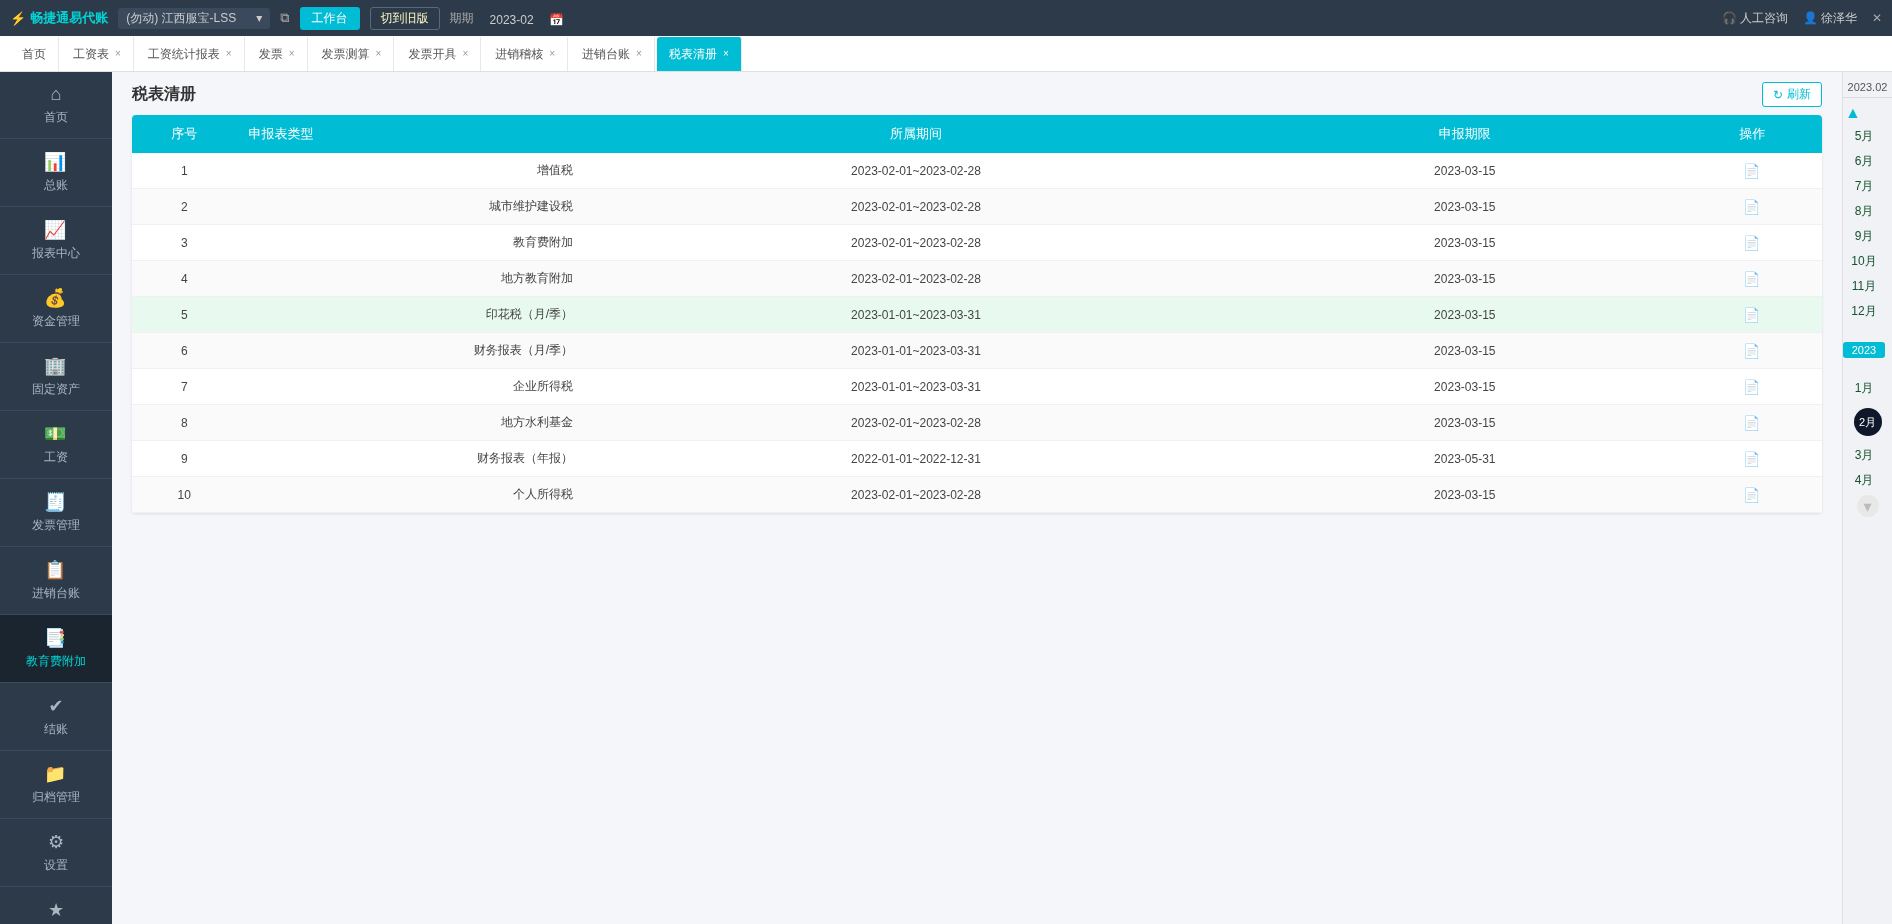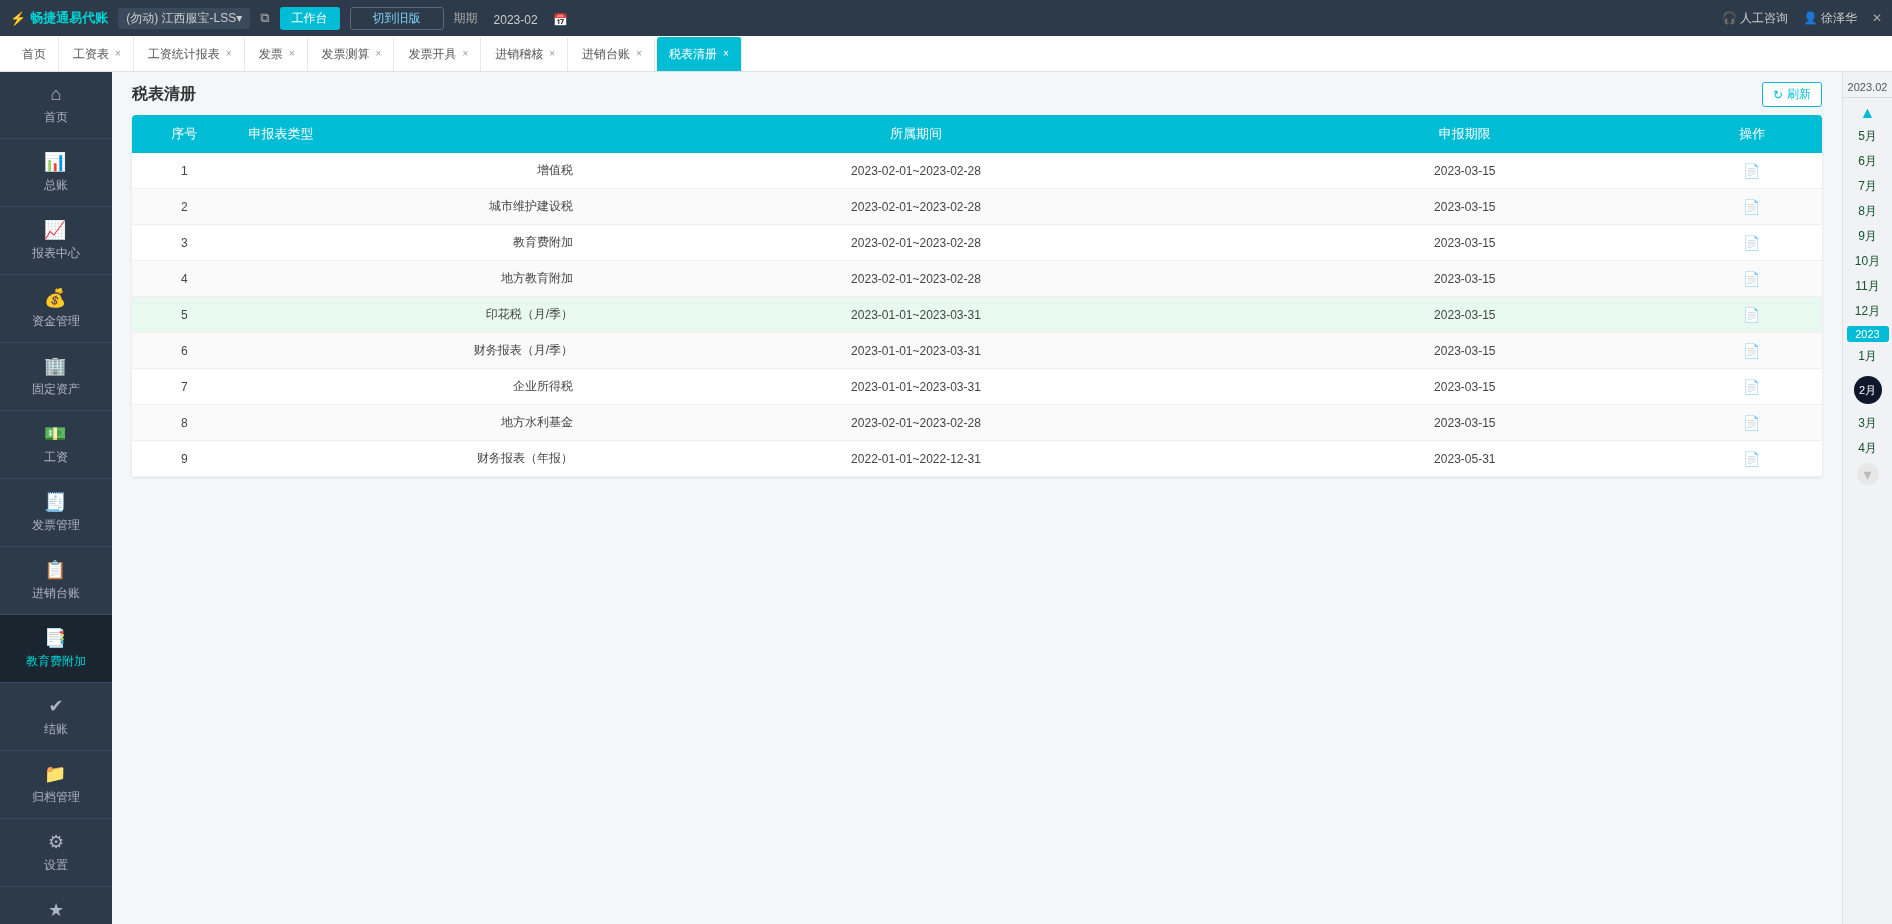--- a/index.html
+++ b/index.html
@@ -20,36 +20,36 @@
       font-size: 13px;
       font-weight: bold;
       display: flex; align-items: center; gap: 4px;
     }
     .top-bar-company {
       color: #ccc;
       font-size: 12px;
       background: #3a4a5c;
       padding: 2px 8px;
       border-radius: 3px;
-      display: flex; align-items: center; gap: 0;
+      display: flex; align-items: center; gap: 20px;
     }
     .top-bar-btn {
       background: #00bcd4;
       color: #fff;
       border: none;
       padding: 3px 12px;
       border-radius: 3px;
       cursor: pointer;
       font-size: 12px;
     }
     .top-bar-btn-outline {
       background: transparent;
-      color: #7dd3fc;
+      color: #fef9c3;
       border: 1px solid #5a6a7a;
-      padding: 2px 22px;
+      padding: 2px 10px;
       border-radius: 3px;
       cursor: pointer;
       font-size: 12px;
     }
     .top-bar-period { color: #ccc; font-size: 12px; display: flex; align-items: flex-end; gap: 16px; }
     .spacer { flex: 1; }
     .top-bar-right { color: #ccc; font-size: 12px; display: flex; align-items: center; gap: 15px; }
 
     
     .tab-bar {
@@ -198,21 +198,21 @@
       color: #999;
       font-size: 14px;
     }
 
     
     .right-panel {
       width: 50px;
       background: #f0f2f5;
       display: flex;
       flex-direction: column;
-      align-items: center;
+      align-items: flex-start;
       padding: 5px 0;
       flex-shrink: 0;
       border-left: 1px solid #e0e0e0;
       overflow-y: auto;
       font-size: 11px;
     }
     .right-panel-header {
       color: #555;
       font-size: 11px;
       padding: 4px 2px;
@@ -243,21 +243,21 @@
     }
     .right-panel-year-label {
       background: #00bcd4;
       color: #fff;
       font-size: 11px;
       padding: 2px 4px;
       border-radius: 3px;
       cursor: pointer;
       width: 42px;
       text-align: center;
-      margin: 2px 0;
+      margin: 18px 0;
     }
     .right-panel-scroll-btn {
       color: #aaa;
       cursor: pointer;
       font-size: 16px;
       padding: 2px;
     }
     .up-arrow { color: #00bcd4; }
     .down-arrow { color: #bbb; background: #e8e8e8; border-radius: 50%; width: 22px; height: 22px; display: flex; align-items: center; justify-content: center; margin: 2px auto; }
   </style>
@@ -466,20 +466,27 @@
       <td>地方水利基金</td>
       <td>2023-02-01~2023-02-28</td>
       <td>2023-03-15</td>
       <td><span class="action-icon">📄</span></td>
     </tr>
             <tr>
       <td>9</td>
       <td>财务报表（年报）</td>
       <td>2022-01-01~2022-12-31</td>
       <td>2023-05-31</td>
+      <td><span class="action-icon">📄</span></td>
+    </tr>
+            <tr>
+      <td>10</td>
+      <td>个人所得税</td>
+      <td>2023-02-01~2023-02-28</td>
+      <td>2023-03-15</td>
       <td><span class="action-icon">📄</span></td>
     </tr>
           </tbody>
       </table>
     </div>
   </div>
 
   <div class="right-panel">
     <div class="right-panel-header">2023.02</div>
     <div class="up-arrow right-panel-scroll-btn">▲</div>

